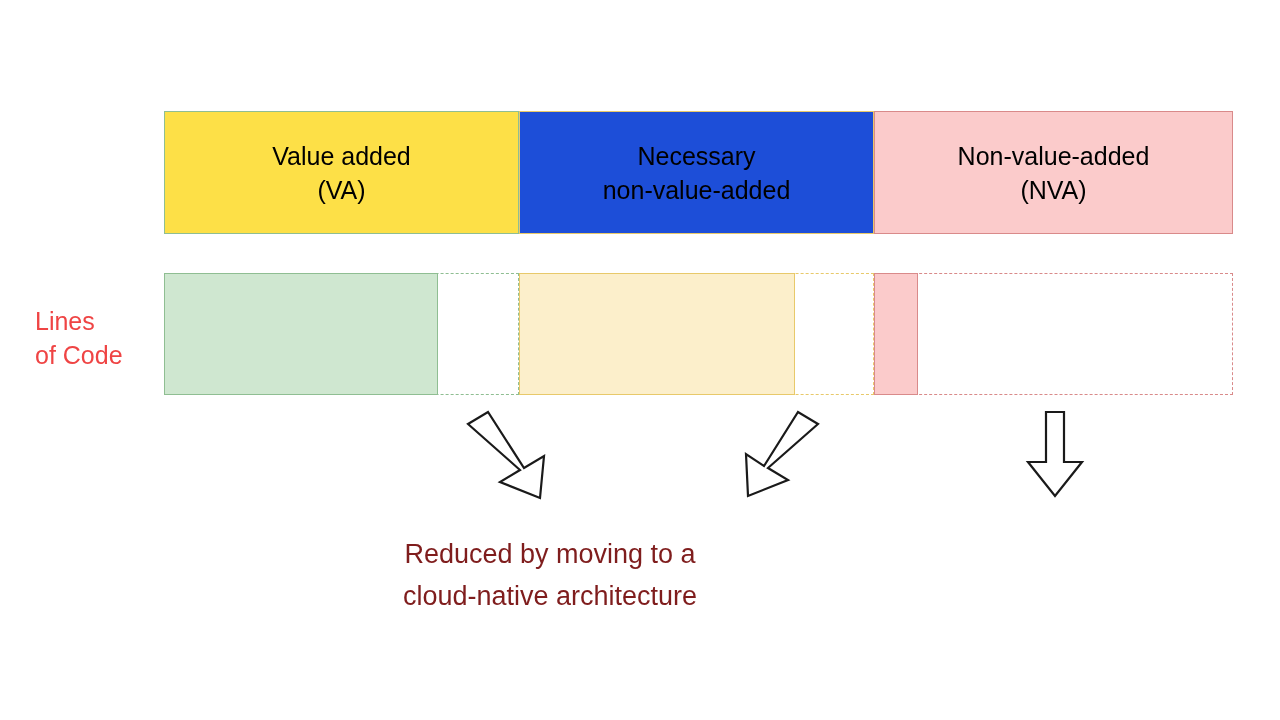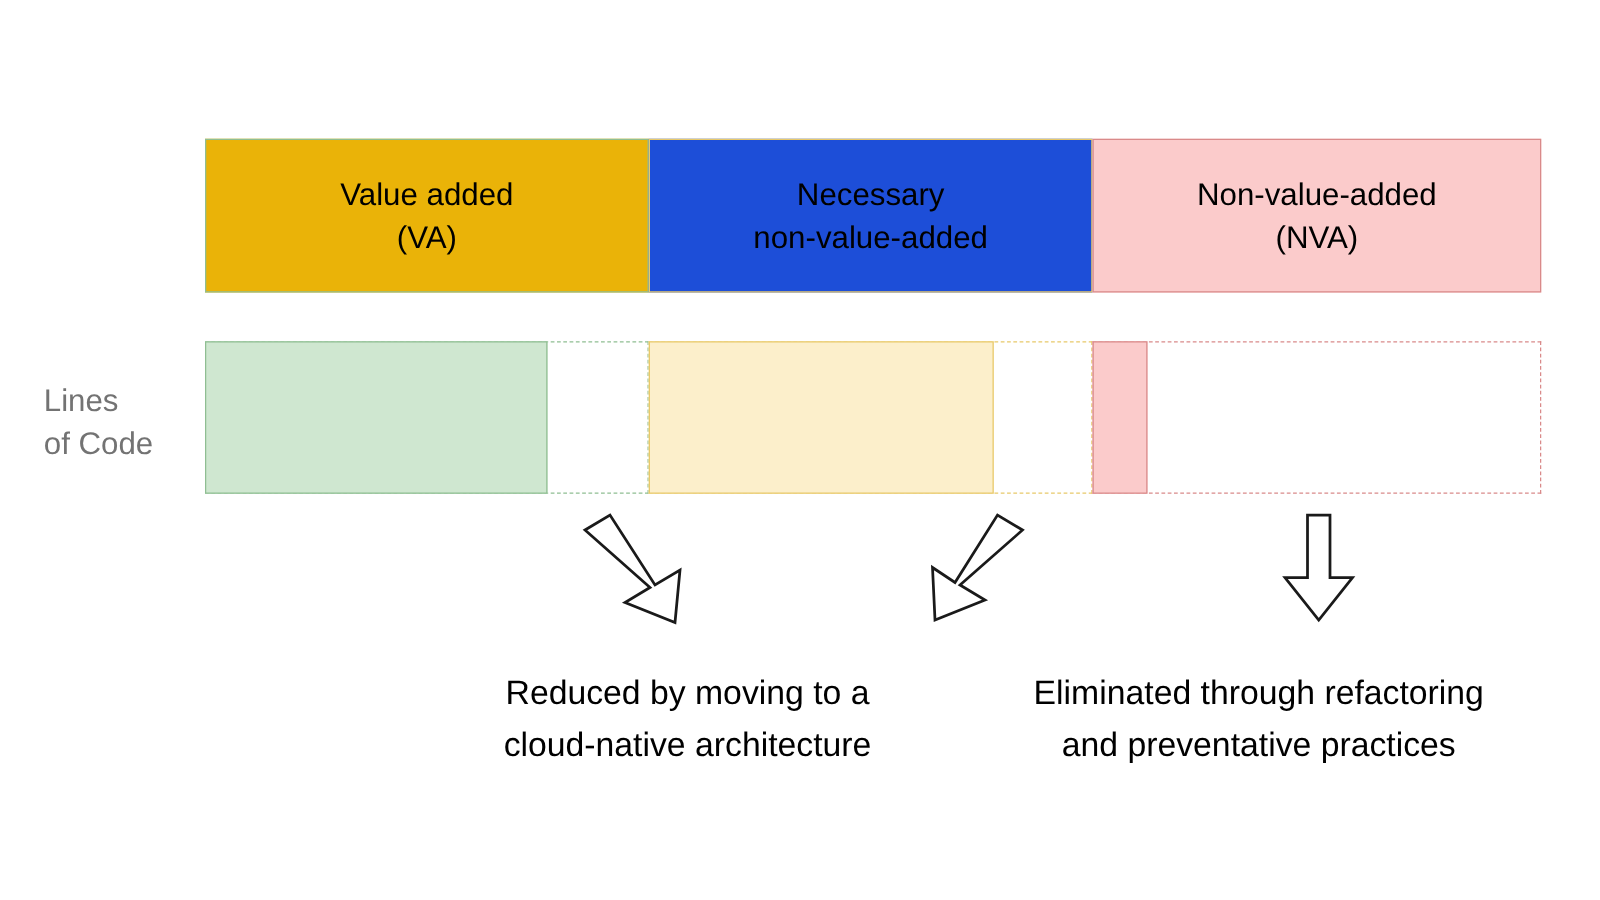--- a/index.html
+++ b/index.html
@@ -57,31 +57,31 @@
     box-sizing: border-box;
     border-style: solid;
     border-width: 1.2px;
   }
 
   
   .axis-label {
     position: absolute;
     font-size: 25px;
     line-height: 1.36;
-    color: #737373;
+    color: #ef4444;
     white-space: pre-line;
     text-align: left;
   }
 
   
   .caption {
     position: absolute;
     font-size: 27px;
     line-height: 1.55;
-    color: #000000;
+    color: #7f1d1d;
     text-align: center;
     white-space: pre-line;
   }
 
   
   .arrow-svg { position: absolute; overflow: visible; }
   .arrow-path {
     fill: #ffffff;
     stroke: #1a1a1a;
     stroke-width: 2.2;
@@ -90,21 +90,21 @@
   }
 </style>
 </head>
 <body>
 
 <div id="canvas">
 
   <div class="abs" id="cat-bar" style="left:164px; top:111px; width:1069px; height:123px;">
 
     <div class="cat-seg" id="cat-va" style="left:0px; width:355px;
-                background:#eab308; border:1.2px solid #8FBE92;">
+                background:#fde047; border:1.2px solid #8FBE92;">
       <span>Value added
 (VA)</span>
     </div>
 
     <div class="cat-seg" id="cat-nnva" style="left:355px; width:355px;
                 background:#1d4ed8; border:1.2px solid #E8C96A;">
       <span>Necessary
 non-value-added</span>
     </div>
 
@@ -138,16 +138,14 @@
     <path class="arrow-path" d="M 76,14 L 56,2 L 22,56 L 4,44 L 6,86 L 46,70 L 26,58 Z"></path>
   </svg>
 
   <svg class="arrow-svg" style="left:1026px; top:410px; width:58px; height:88px;" viewBox="0 0 58 88">
     <path class="arrow-path" d="M 20,2 L 38,2 L 38,52 L 56,52 L 29,86 L 2,52 L 20,52 Z"></path>
   </svg>
 
   <div class="caption" style="left:320px; top:534px; width:460px;">Reduced by moving to a
 cloud-native architecture</div>
 
-  <div class="caption" style="left:762px; top:534px; width:490px;">Eliminated through refactoring
-and preventative practices</div>
 
 </div>
 
 </body></html>

